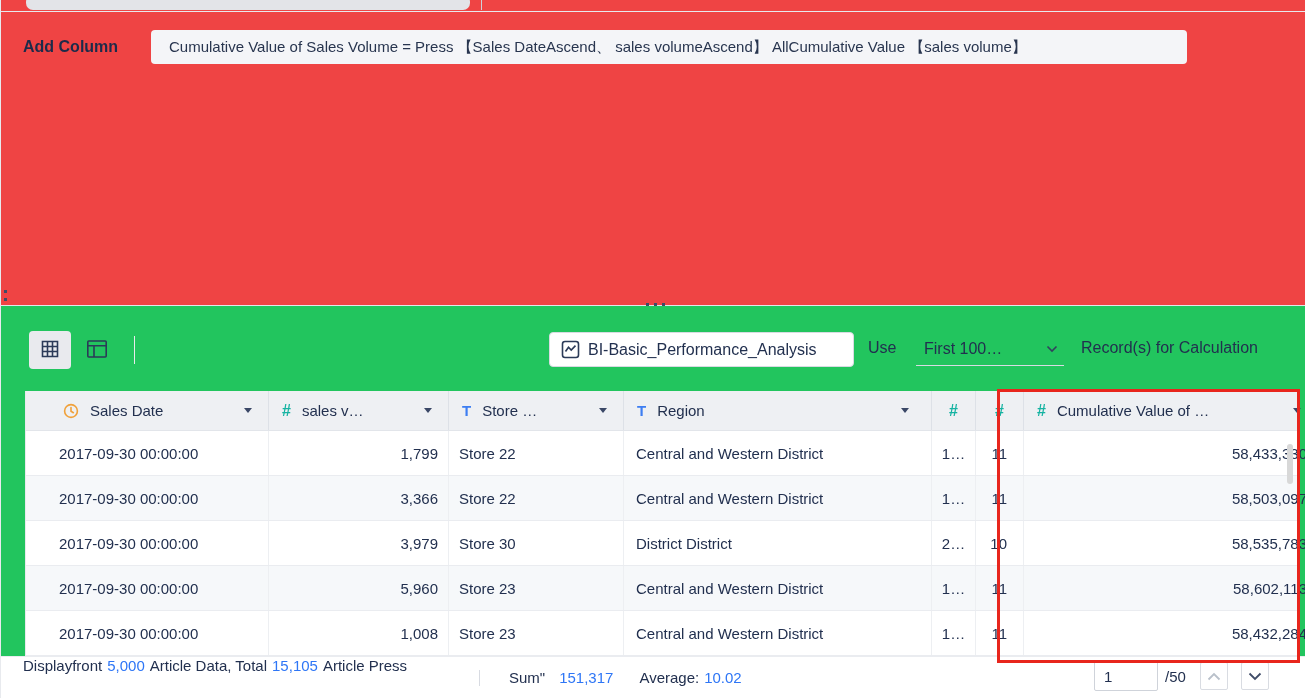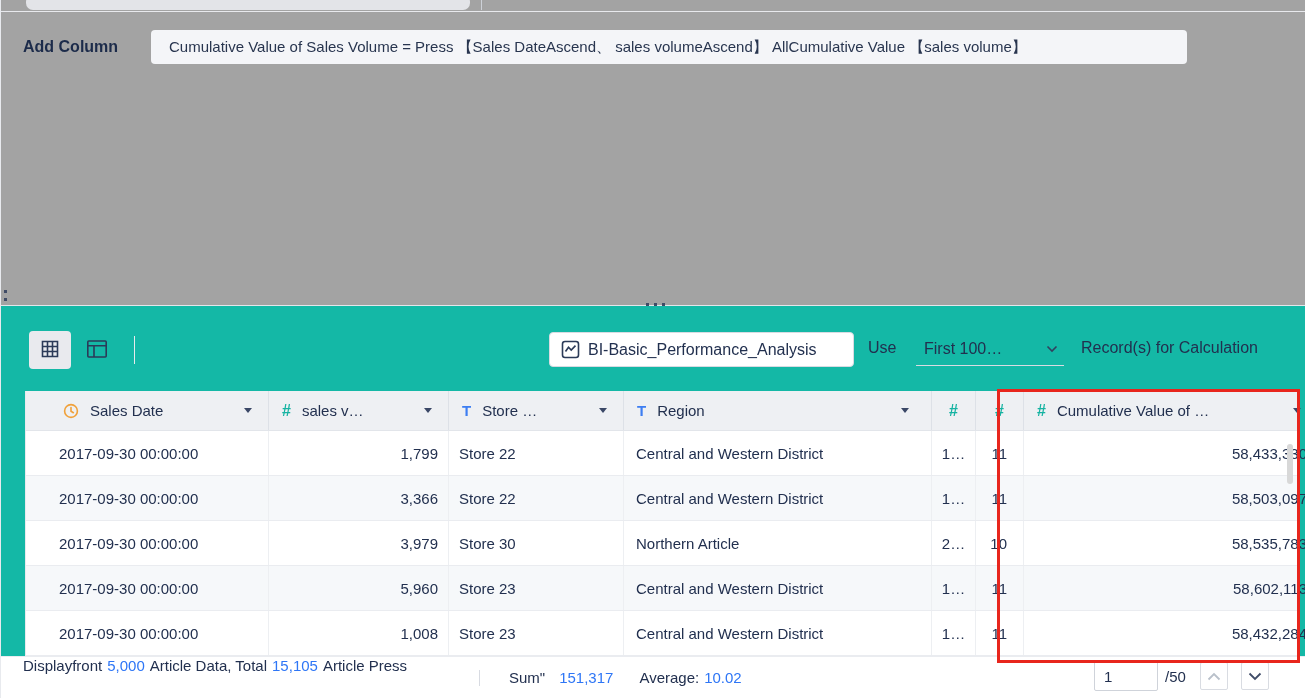--- a/index.html
+++ b/index.html
@@ -2,39 +2,39 @@
 <html><head>
 <meta charset="utf-8">
 <style>
   * { margin:0; padding:0; box-sizing:border-box; }
   html,body { background:#ffffff; }
   body { font-family:"Liberation Sans","DejaVu Sans",sans-serif; color:#233150; }
   .screen { position:relative; width:1305px; height:698px; background:#fff; overflow:hidden;
             border-left:1px solid #e8eaee; }
 
   
-  .top-panel { position:absolute; left:0; top:0; width:1305px; height:367px; background:#a3a3a3; }
+  .top-panel { position:absolute; left:0; top:0; width:1305px; height:367px; background:#ef4444; }
   .top-bar-fragment { position:absolute; left:25px; top:-5px; width:444px; height:15px;
                       background:#e3e4e8; border-radius:7px; }
   .top-bar-divider { position:absolute; left:480px; top:0; width:1px; height:10px; background:#cdd1d8; }
   .top-rule { position:absolute; left:0; top:11px; width:1305px; height:1px; background:#e8e9ed; }
   .add-col-label { position:absolute; left:22px; top:38px; font-size:16px; font-weight:700; color:#1c2b4a; }
   .formula-chip { position:absolute; left:150px; top:30px; width:1036px; height:34px;
                   background:#f4f5f8; border-radius:4px; display:flex; align-items:center;
                   padding-left:18px; font-size:15px; color:#28354f; white-space:nowrap; overflow:hidden; }
 
   
   .panel-divider { position:absolute; left:0; top:305px; width:1305px; height:1px; background:#e4e6ea; }
   .dot { width:3px; height:3px; background:#3f4b66; }
   .left-handle { position:absolute; left:3px; top:290px; display:flex; flex-direction:column; gap:5px; cursor:row-resize; }
   .center-handle { position:absolute; left:645px; top:303px; display:grid;
                    grid-template-columns:repeat(3,3px); grid-gap:4px 5px; cursor:row-resize; }
 
   
-  .table-panel { position:absolute; left:0; top:306px; width:1305px; height:392px; background:#14b8a6; }
+  .table-panel { position:absolute; left:0; top:306px; width:1305px; height:392px; background:#22c55e; }
 
   
   .view-btn { position:absolute; top:25px; width:42px; height:38px; border:none; background:transparent;
               border-radius:4px; display:flex; align-items:center; justify-content:center; cursor:pointer; }
   .view-btn.active { background:#e9eaee; }
   .toolbar-sep { position:absolute; left:133px; top:30px; width:1px; height:28px; background:#e8eaec; }
   .dataset-btn { position:absolute; left:548px; top:26px; width:305px; height:35px; background:#fff;
                  border:1px solid #d8dbe2; border-radius:4px; display:flex; align-items:center;
                  padding-left:11px; gap:8px; font-size:16px; color:#22304f; cursor:pointer; white-space:nowrap; }
   .use-label { position:absolute; left:867px; top:33px; font-size:16px; color:#22304f; }
@@ -217,21 +217,21 @@
         <div class="td c2">Store 22</div>
         <div class="td c3">Central and Western District</div>
         <div class="td c4">1…</div>
         <div class="td c5">11</div>
         <div class="td c6">58,503,097</div>
       </div>
       <div class="tr">
         <div class="td c0">2017-09-30 00:00:00</div>
         <div class="td c1">3,979</div>
         <div class="td c2">Store 30</div>
-        <div class="td c3">Northern Article</div>
+        <div class="td c3">District District</div>
         <div class="td c4">2…</div>
         <div class="td c5">10</div>
         <div class="td c6">58,535,783</div>
       </div>
       <div class="tr alt">
         <div class="td c0">2017-09-30 00:00:00</div>
         <div class="td c1">5,960</div>
         <div class="td c2">Store 23</div>
         <div class="td c3">Central and Western District</div>
         <div class="td c4">1…</div>

